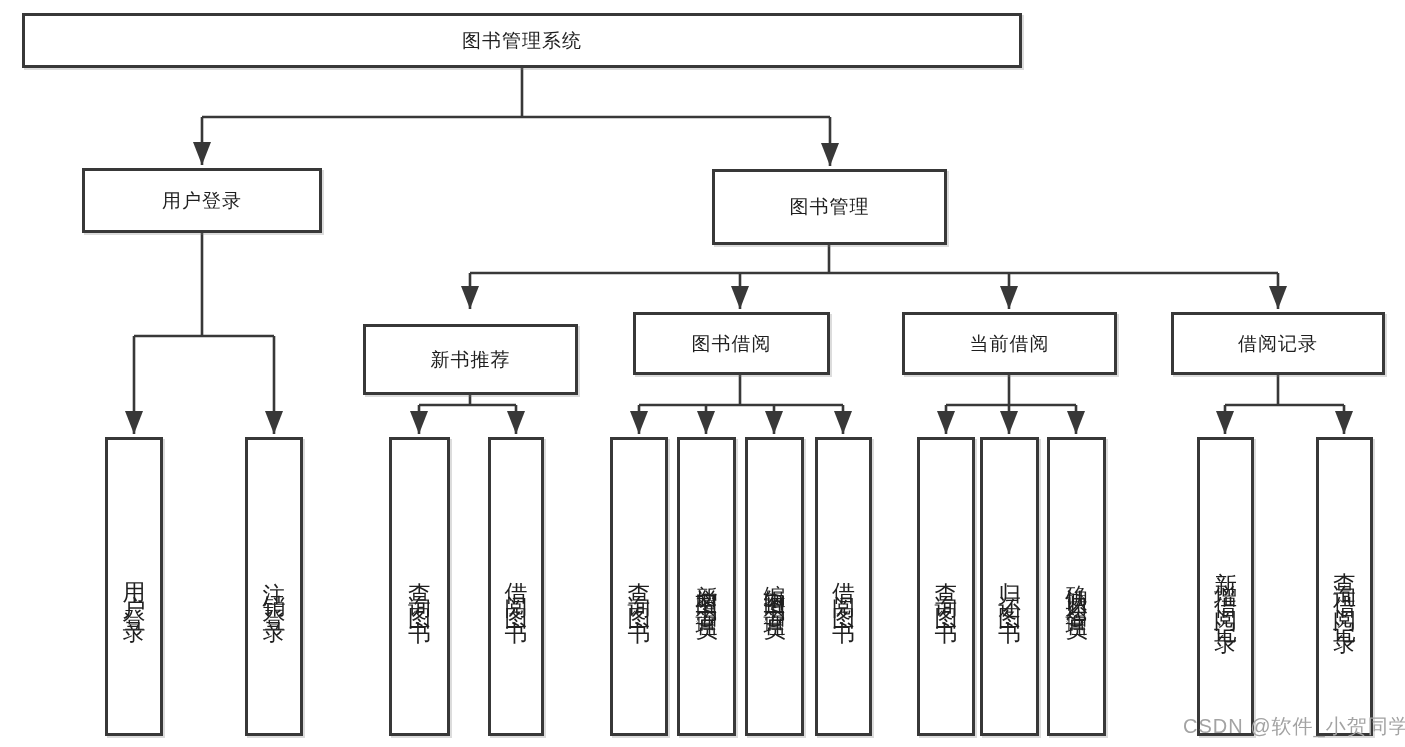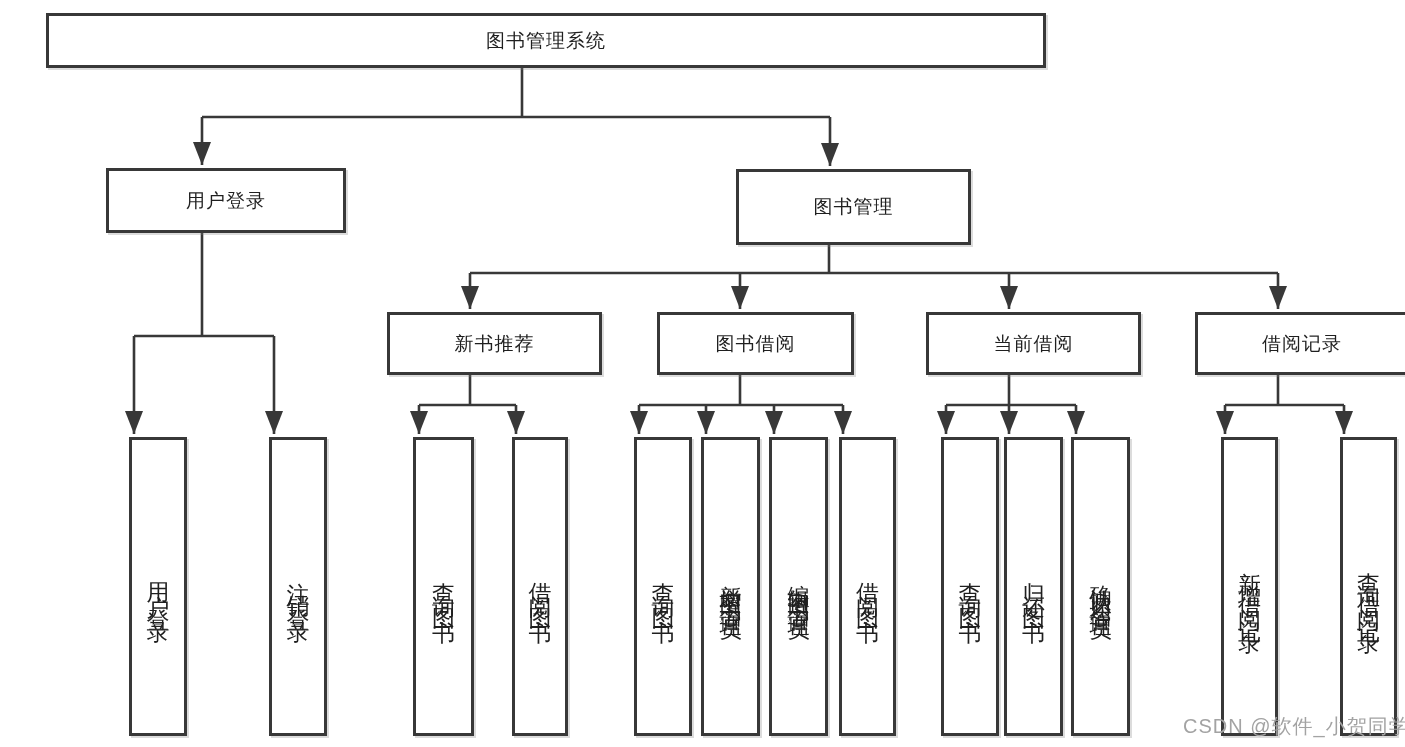--- a/index.html
+++ b/index.html
@@ -15,21 +15,20 @@
     position:absolute;
     box-sizing:border-box;
     border:3px solid #383838;
     background:#ffffff;
     display:flex;align-items:center;justify-content:center;
     color:#1f1f1f;
     font-size:19px;
     letter-spacing:1px;
     box-shadow:2px 2px 0 rgba(130,130,130,0.28);
     z-index:2;
-    margin-left:24px;
   }
   .vnode{
     writing-mode:vertical-rl;
     text-orientation:mixed;
     font-size:23px;
     letter-spacing:12px;
     line-height:1;
     padding-top:6px;
   }
   .sp4{letter-spacing:13px;}
@@ -104,21 +103,21 @@
     <span>图书管理系统</span>
   </div>
 
   <div class="node" style="left:82px;top:168px;width:240px;height:65px">
     <span>用户登录</span>
   </div>
   <div class="node" style="left:712px;top:169px;width:235px;height:76px">
     <span>图书管理</span>
   </div>
 
-  <div class="node" style="left:363px;top:312px;width:215px;height:63px">
+  <div class="node" style="left:363px;top:324px;width:215px;height:71px">
     <span>新书推荐</span>
   </div>
   <div class="node" style="left:633px;top:312px;width:197px;height:63px">
     <span>图书借阅</span>
   </div>
   <div class="node" style="left:902px;top:312px;width:215px;height:63px">
     <span>当前借阅</span>
   </div>
   <div class="node" style="left:1171px;top:312px;width:214px;height:63px">
     <span>借阅记录</span>

